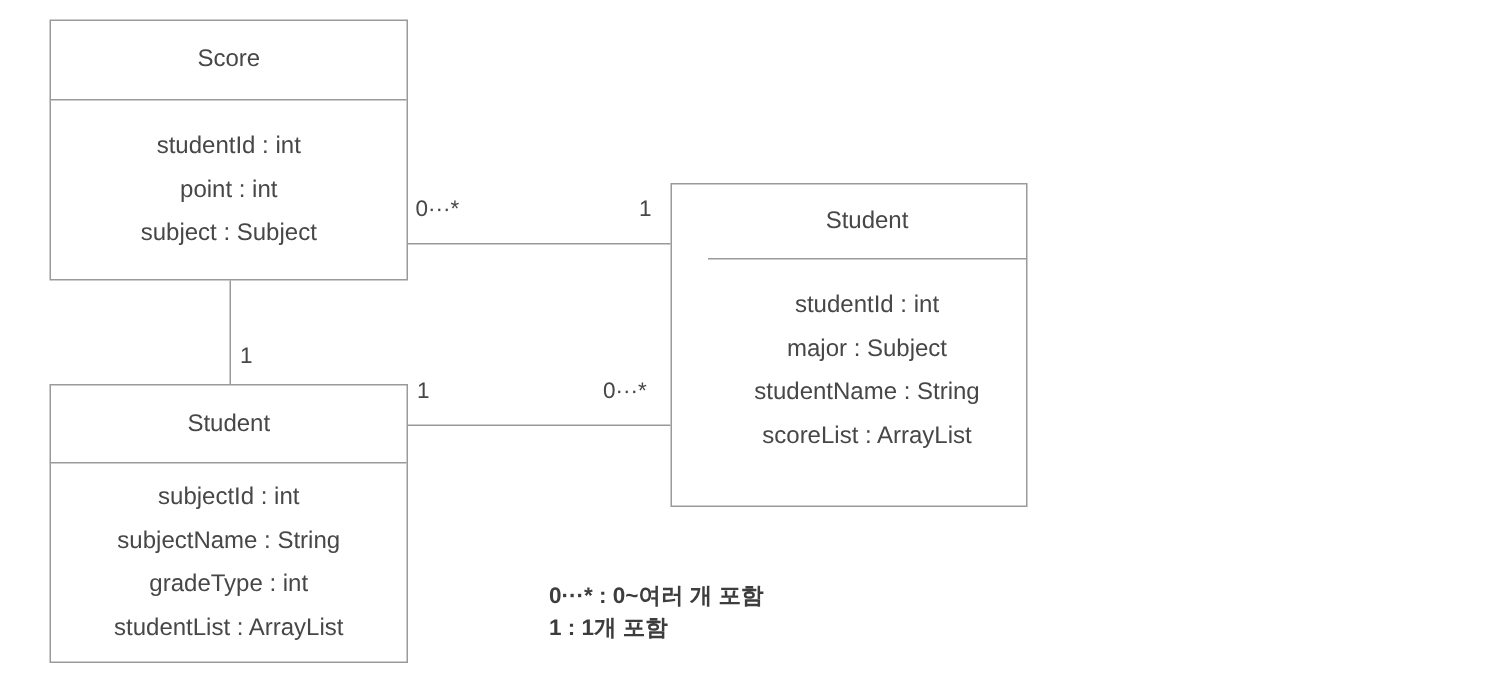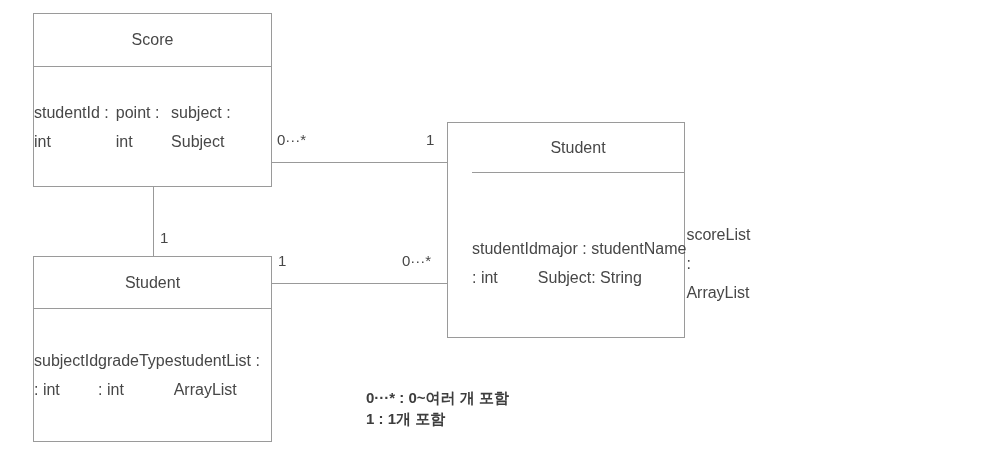--- a/index.html
+++ b/index.html
@@ -29,21 +29,21 @@
     display: flex;
     align-items: center;
     justify-content: center;
     font-size: 16px;
     flex: 0 0 auto;
     box-sizing: border-box;
   }
   .uml-class .attrs {
     flex: 1 1 auto;
     display: flex;
-    flex-direction: row;
+    flex-direction: column;
     align-items: center;
     font-size: 16px;
     line-height: 29px;
     box-sizing: border-box;
   }
   .attrs.centered { justify-content: center; }
   .attrs.top-packed { justify-content: flex-start; padding-top: 16px; }
 
   #class-score   { left: 33px;  top: 13px;  width: 239px; height: 174px; }
   #class-score .title { height: 53px; }
@@ -108,20 +108,21 @@
       <div>major : Subject</div>
       <div>studentName : String</div>
       <div>scoreList : ArrayList</div>
     </div>
   </div>
 
   <div class="uml-class" id="class-subject">
     <div class="title">Student</div>
     <div class="attrs centered">
       <div>subjectId : int</div>
+      <div>subjectName : String</div>
       <div>gradeType : int</div>
       <div>studentList : ArrayList</div>
     </div>
   </div>
 
   <div class="edge" id="edge-score-student"></div>
   <div class="edge" id="edge-subject-student"></div>
   <div class="edge" id="edge-score-subject"></div>
 
   <div class="mult" id="mult-score-side">0···*</div>

